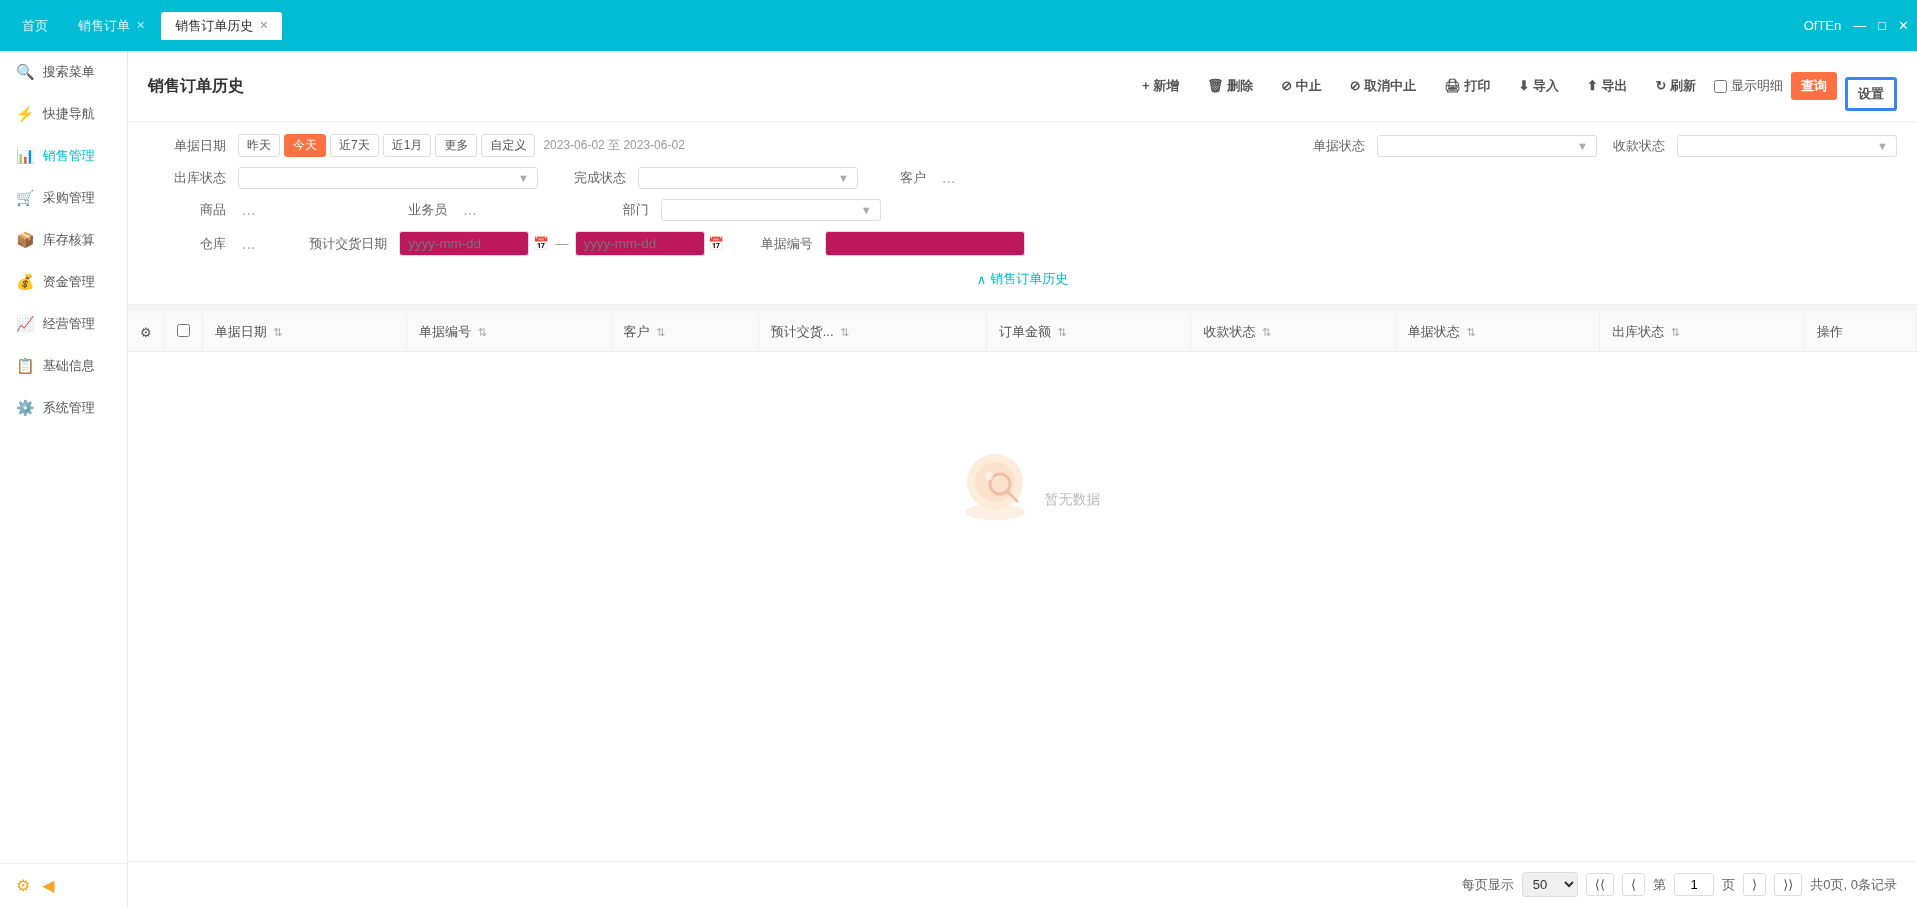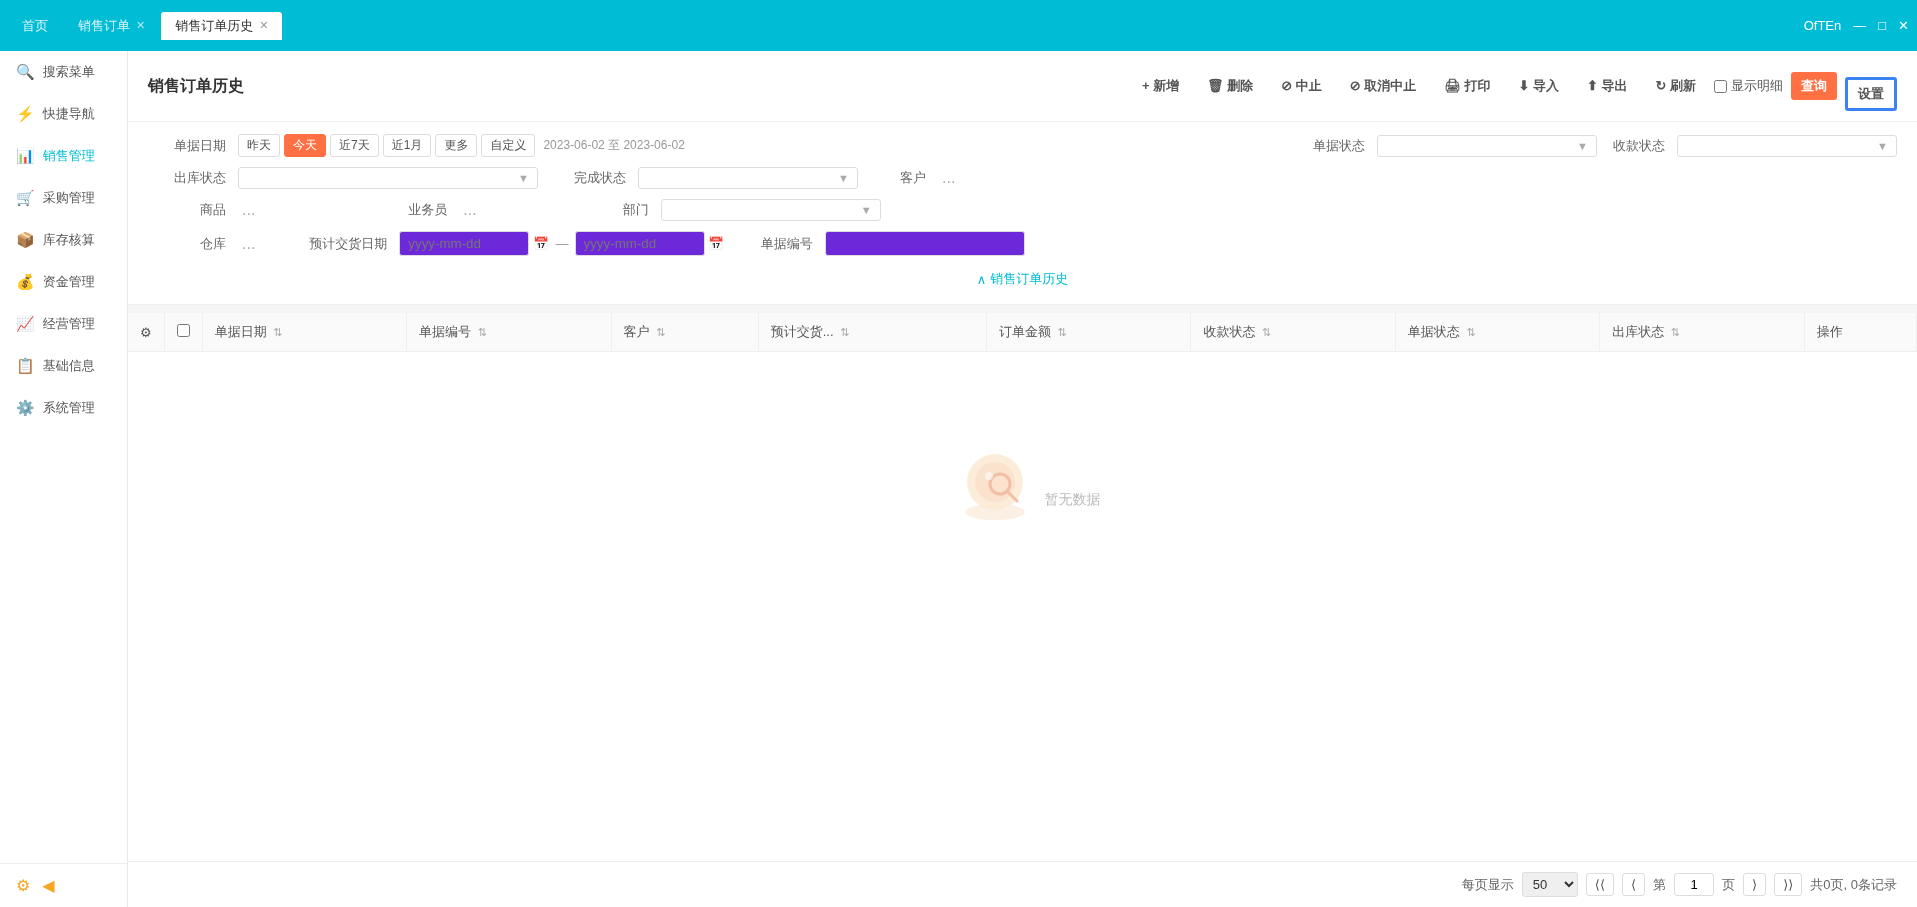--- a/index.html
+++ b/index.html
@@ -210,21 +210,21 @@
     .filter-ellipsis {
       color: #aaa;
       font-size: 16px;
       cursor: pointer;
       padding: 0 4px;
     }
     .filter-date-input {
       border: 1px solid #ddd;
       border-radius: 3px;
       padding: 4px 8px;
-      background: #6d28d9;
+      background: #be185d;
       width: 130px;
       color: #ccc;
     }
     .filter-date-icon {
       color: #ff7043;
       margin-left: 4px;
       cursor: pointer;
     }
     .filter-date-dash {
       margin: 0 6px;

